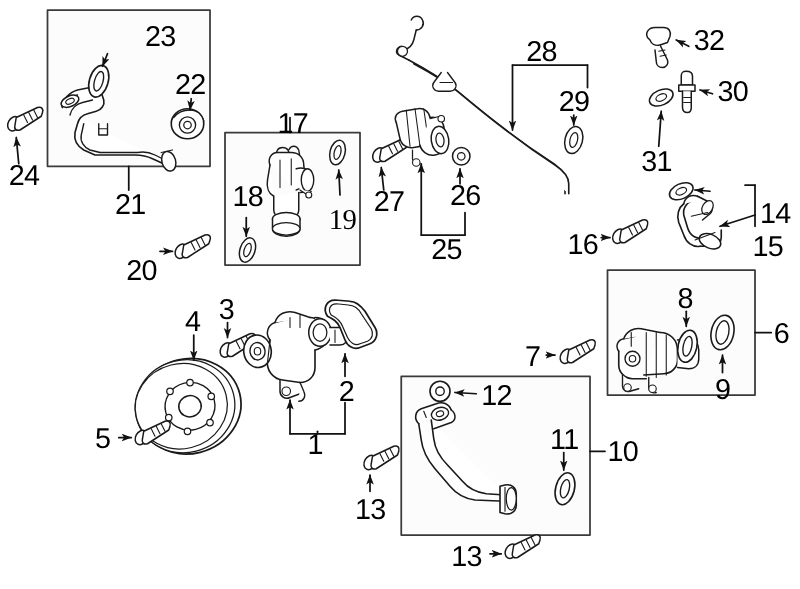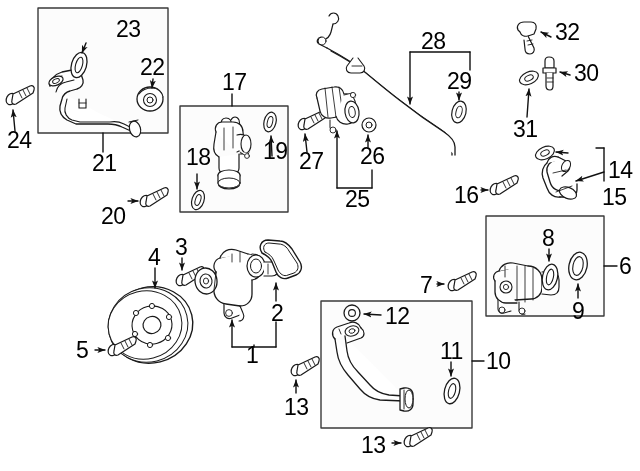--- a/index.html
+++ b/index.html
@@ -438,23 +438,23 @@
   <span class="lbl" style="left:542px;top:227px;">8</span>
   <span class="lbl" style="left:572px;top:300px;">9</span>
   <span class="lbl" style="left:486px;top:350px;">10</span>
   <span class="lbl" style="left:440px;top:340px;text-align:center;">11</span>
   <span class="lbl" style="left:385px;top:305px;">12</span>
   <span class="lbl" style="left:284px;top:396px;">13</span>
   <span class="lbl" style="left:361px;top:434px;">13</span>
   <span class="lbl" style="left:608px;top:159px;">14</span>
   <span class="lbl" style="left:602px;top:142px;margin-top:44px;">15</span>
   <span class="lbl" style="left:454px;top:184px;text-align:right;">16</span>
-  <span class="lbl" style="left:222px;top:71px;">17</span>
+  <span class="lbl" style="left:222px;top:87px;">17</span>
   <span class="lbl" style="left:186px;top:146px;">18</span>
-  <span class="lbl" style="left:263px;top:140px;">19</span>
+  <span class="lbl" style="left:263px;top:164px;font-family:Liberation Serif, serif;">19</span>
   <span class="lbl" style="left:101px;top:189px;margin-top:16px;">20</span>
   <span class="lbl" style="left:92px;top:152px;">21</span>
   <span class="lbl" style="left:140px;top:56px;">22</span>
   <span class="lbl" style="left:68px;top:18px;margin-left:48px;">23</span>
   <span class="lbl" style="left:7px;top:129px;">24</span>
   <span class="lbl" style="left:345px;top:188px;">25</span>
   <span class="lbl" style="left:360px;top:145px;">26</span>
   <span class="lbl" style="left:299px;top:150px;">27</span>
   <span class="lbl" style="left:421px;top:30px;">28</span>
   <span class="lbl" style="left:447px;top:70px;">29</span>

